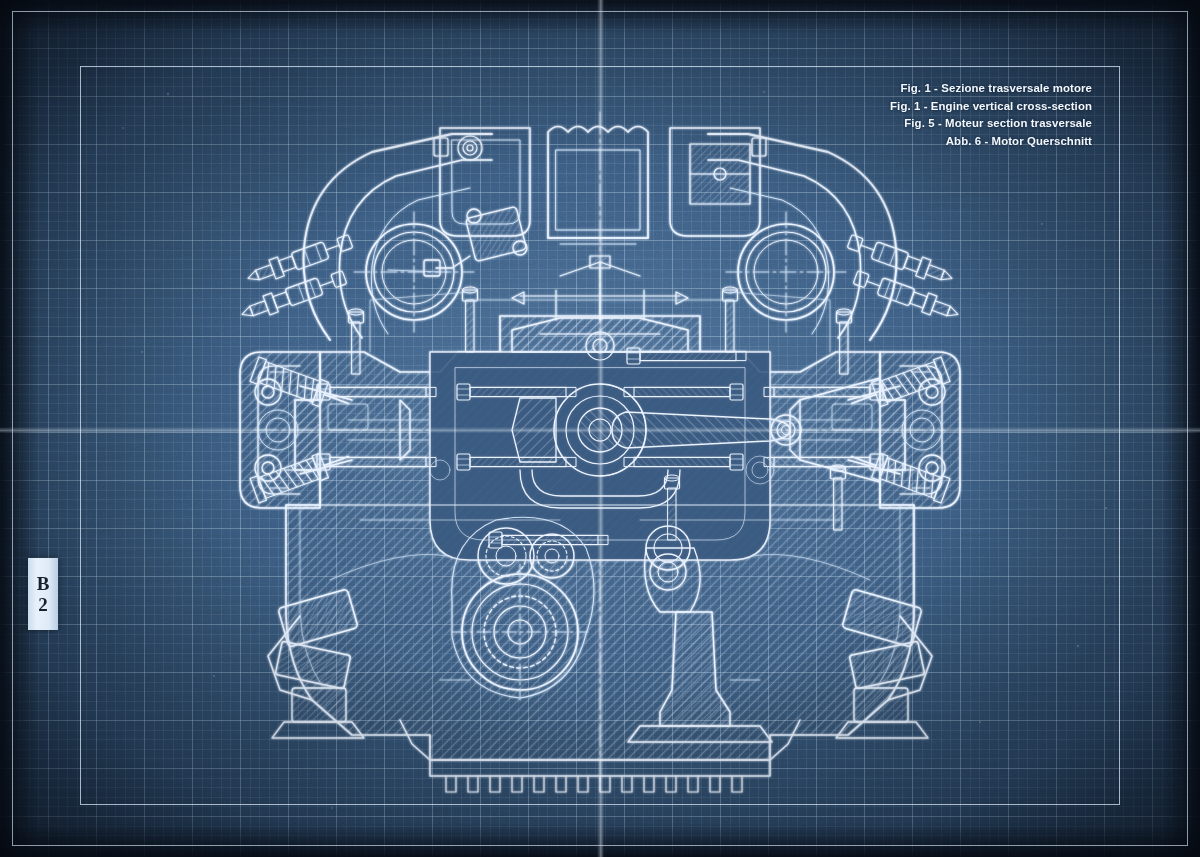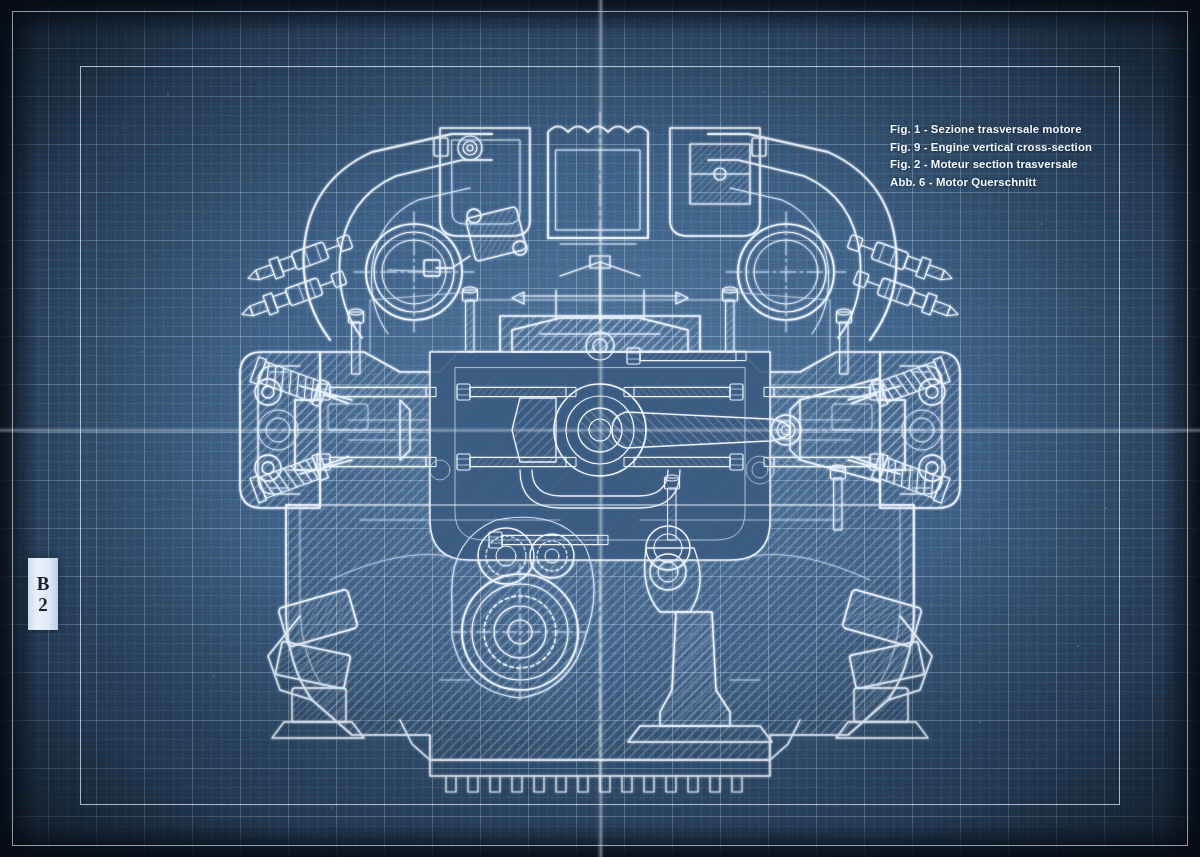--- a/index.html
+++ b/index.html
@@ -53,23 +53,23 @@
      background:linear-gradient(to bottom, rgba(255,255,255,0) 0%, rgba(222,238,255,.40) 48%,
        rgba(240,248,255,.52) 55%, rgba(255,255,255,0) 100%);opacity:.7;}
 
   
   #frame-outer{position:absolute;left:12px;top:11px;right:12px;bottom:11px;
      border:1.4px solid rgba(226,240,255,.62);}
   #frame-inner{position:absolute;left:80px;top:66px;width:1038px;height:737px;
      border:1.4px solid rgba(226,240,255,.72);}
 
   
-  #caption{position:absolute;right:108px;top:80px;text-align:left;
+  #caption{position:absolute;right:108px;top:80px;text-align:right;
      color:#f2f8ff;font-size:11.4px;font-weight:bold;line-height:17.6px;
-     letter-spacing:.1px;text-shadow:0 0 3px rgba(10,22,40,.85);margin-top:41px;}
+     letter-spacing:.1px;text-shadow:0 0 3px rgba(10,22,40,.85);}
   #caption div{white-space:nowrap;}
 
   
   #index-tab{position:absolute;left:28px;top:558px;width:30px;height:72px;
      background:linear-gradient(to right,#c9dcee 0%,#e8f1fa 30%,#dfeaf6 70%,#b9cee3 100%);
      box-shadow:0 0 6px rgba(0,0,0,.45);
      display:flex;flex-direction:column;align-items:center;justify-content:center;
      font-family:"Liberation Serif","DejaVu Serif",serif;color:#17212e;}
   #index-tab span{display:block;font-size:19px;font-weight:bold;line-height:21px;}
 
@@ -465,22 +465,22 @@
 
   <div class="layer" id="vignette"></div>
   <div class="crease" id="crease-v"></div>
   <div class="crease" id="crease-h"></div>
 
   <div id="frame-outer"></div>
   <div id="frame-inner"></div>
 
   <div id="caption">
     <div>Fig. 1 - Sezione trasversale motore</div>
-    <div>Fig. 9 - Engine vertical cross-section</div>
-    <div>Fig. 2 - Moteur section trasversale</div>
+    <div>Fig. 1 - Engine vertical cross-section</div>
+    <div>Fig. 5 - Moteur section trasversale</div>
     <div>Abb. 6 - Motor Querschnitt</div>
   </div>
 
   <div id="index-tab">
     <span>B</span>
     <span>2</span>
   </div>
 
 </div>
 

